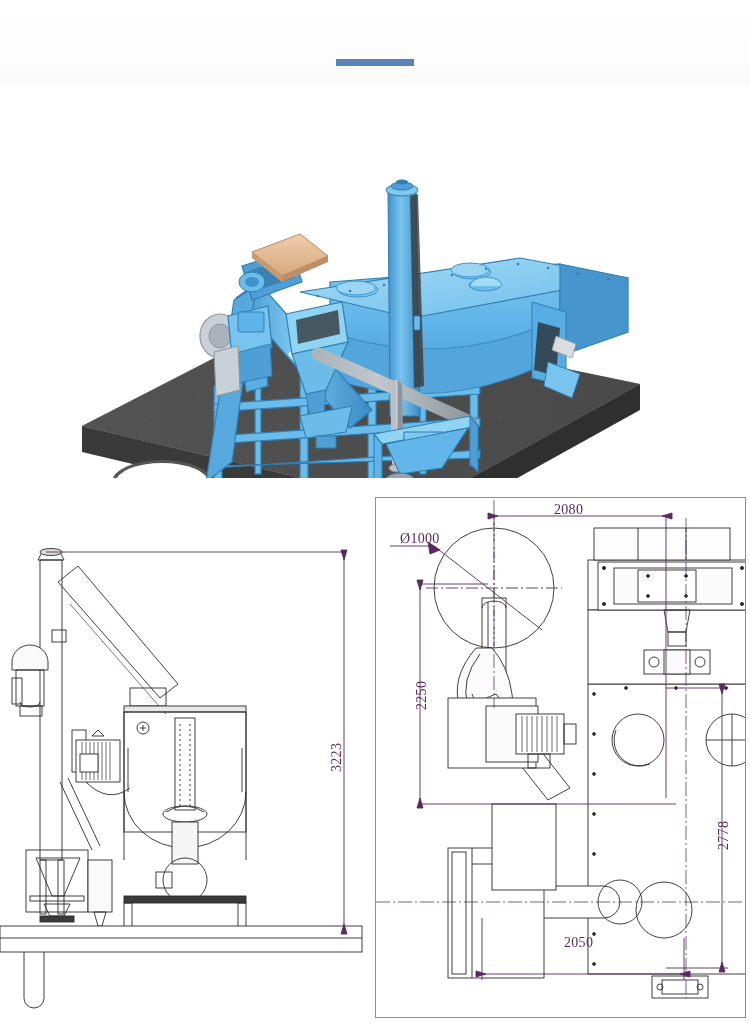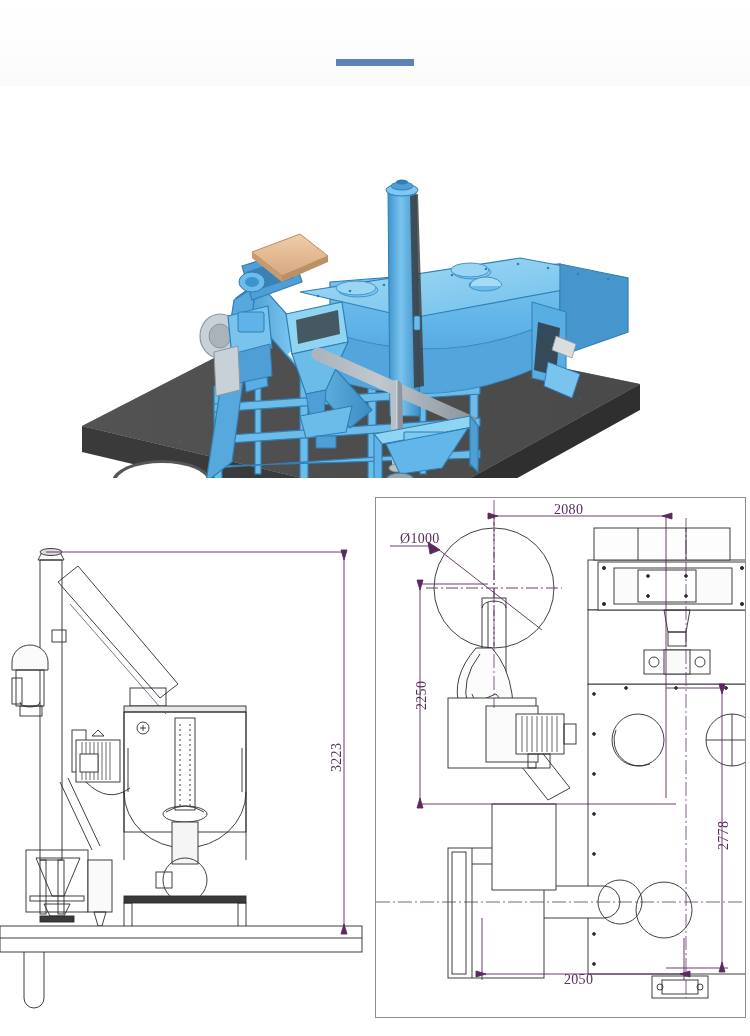--- a/index.html
+++ b/index.html
@@ -495,15 +495,15 @@
         <line x1="118" y1="2" x2="118" y2="210" stroke-dasharray="14 3 2 3" opacity="0.85"></line>
         <line x1="310" y1="20" x2="310" y2="500" stroke-dasharray="14 3 2 3" opacity="0.85"></line>
         <line x1="0" y1="404" x2="369" y2="404" stroke-dasharray="14 3 2 3" opacity="0.85"></line>
       </g>
     </svg>
 
     <div class="dim" style="left:24px; top:33px;">Ø1000</div>
     <div class="dim" style="left:178px; top:4px;">2080</div>
     <div class="dim vert" style="left:38px; top:212px;">2250</div>
     <div class="dim vert" style="left:340px; top:352px;">2778</div>
-    <div class="dim" style="left:188px; top:474px;text-align:center;">2050</div>
+    <div class="dim" style="left:188px; top:437px;text-align:center;">2050</div>
   </div>
 </div>
 
 </body></html>

